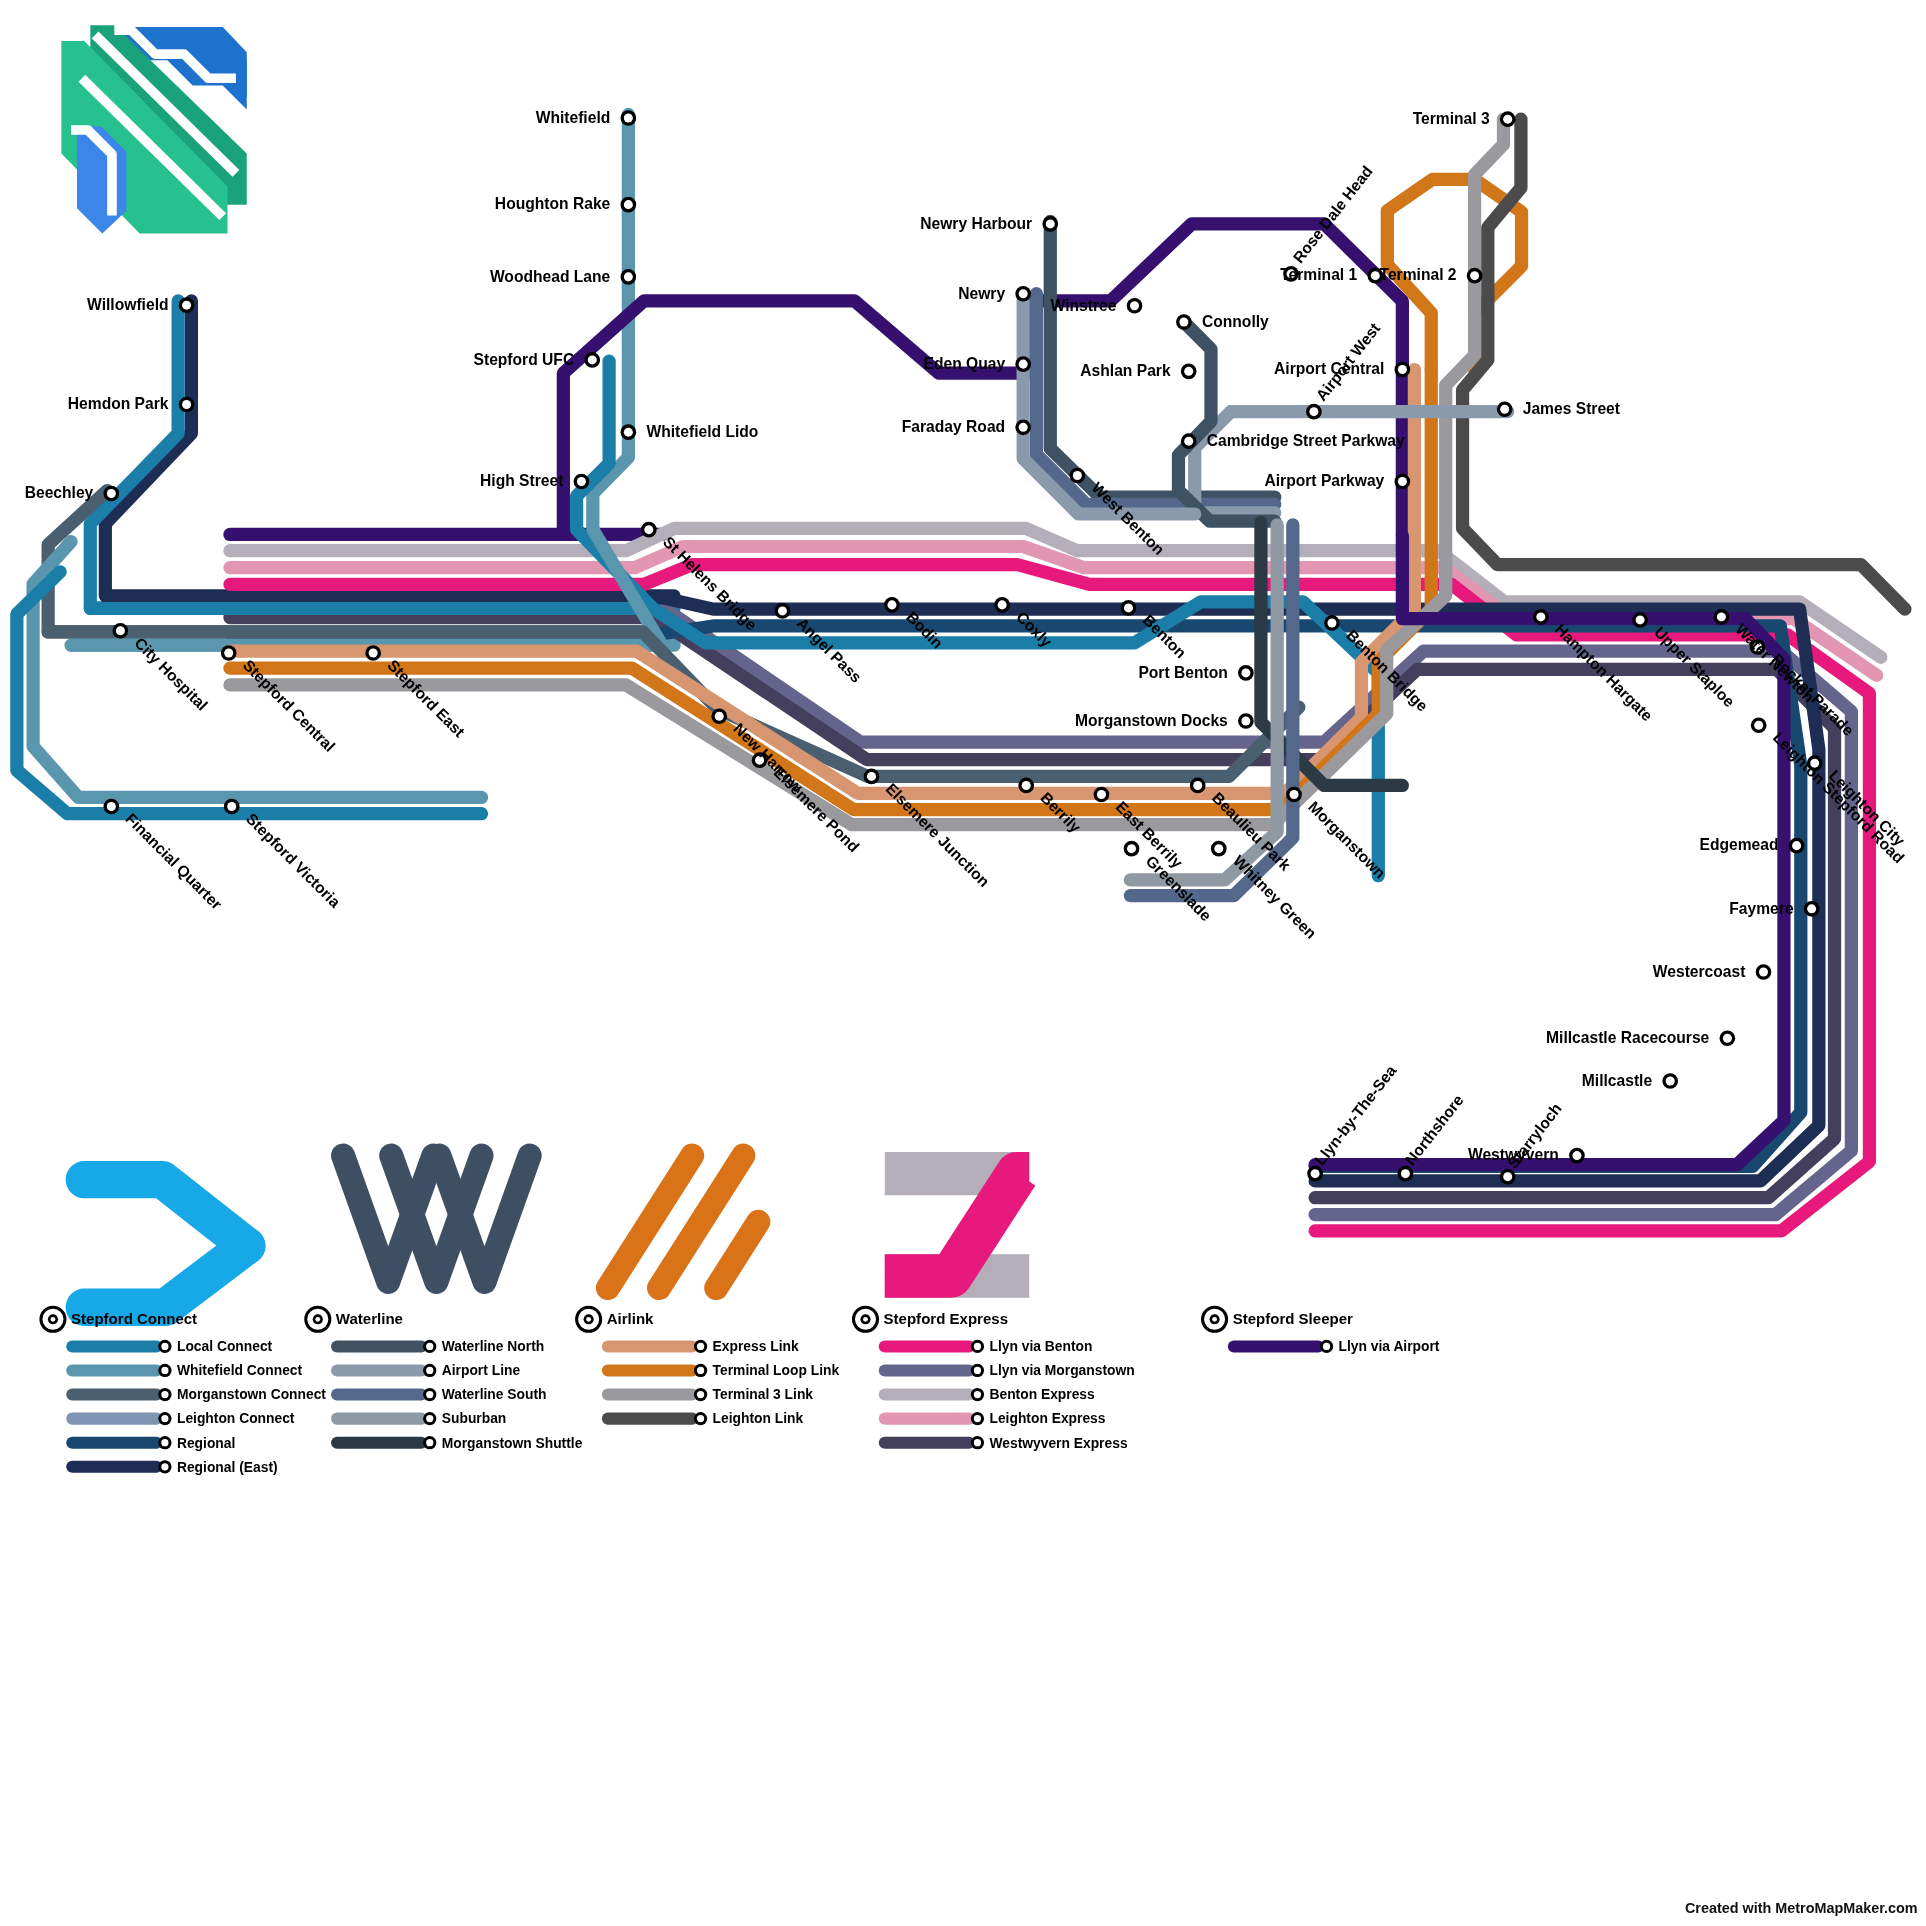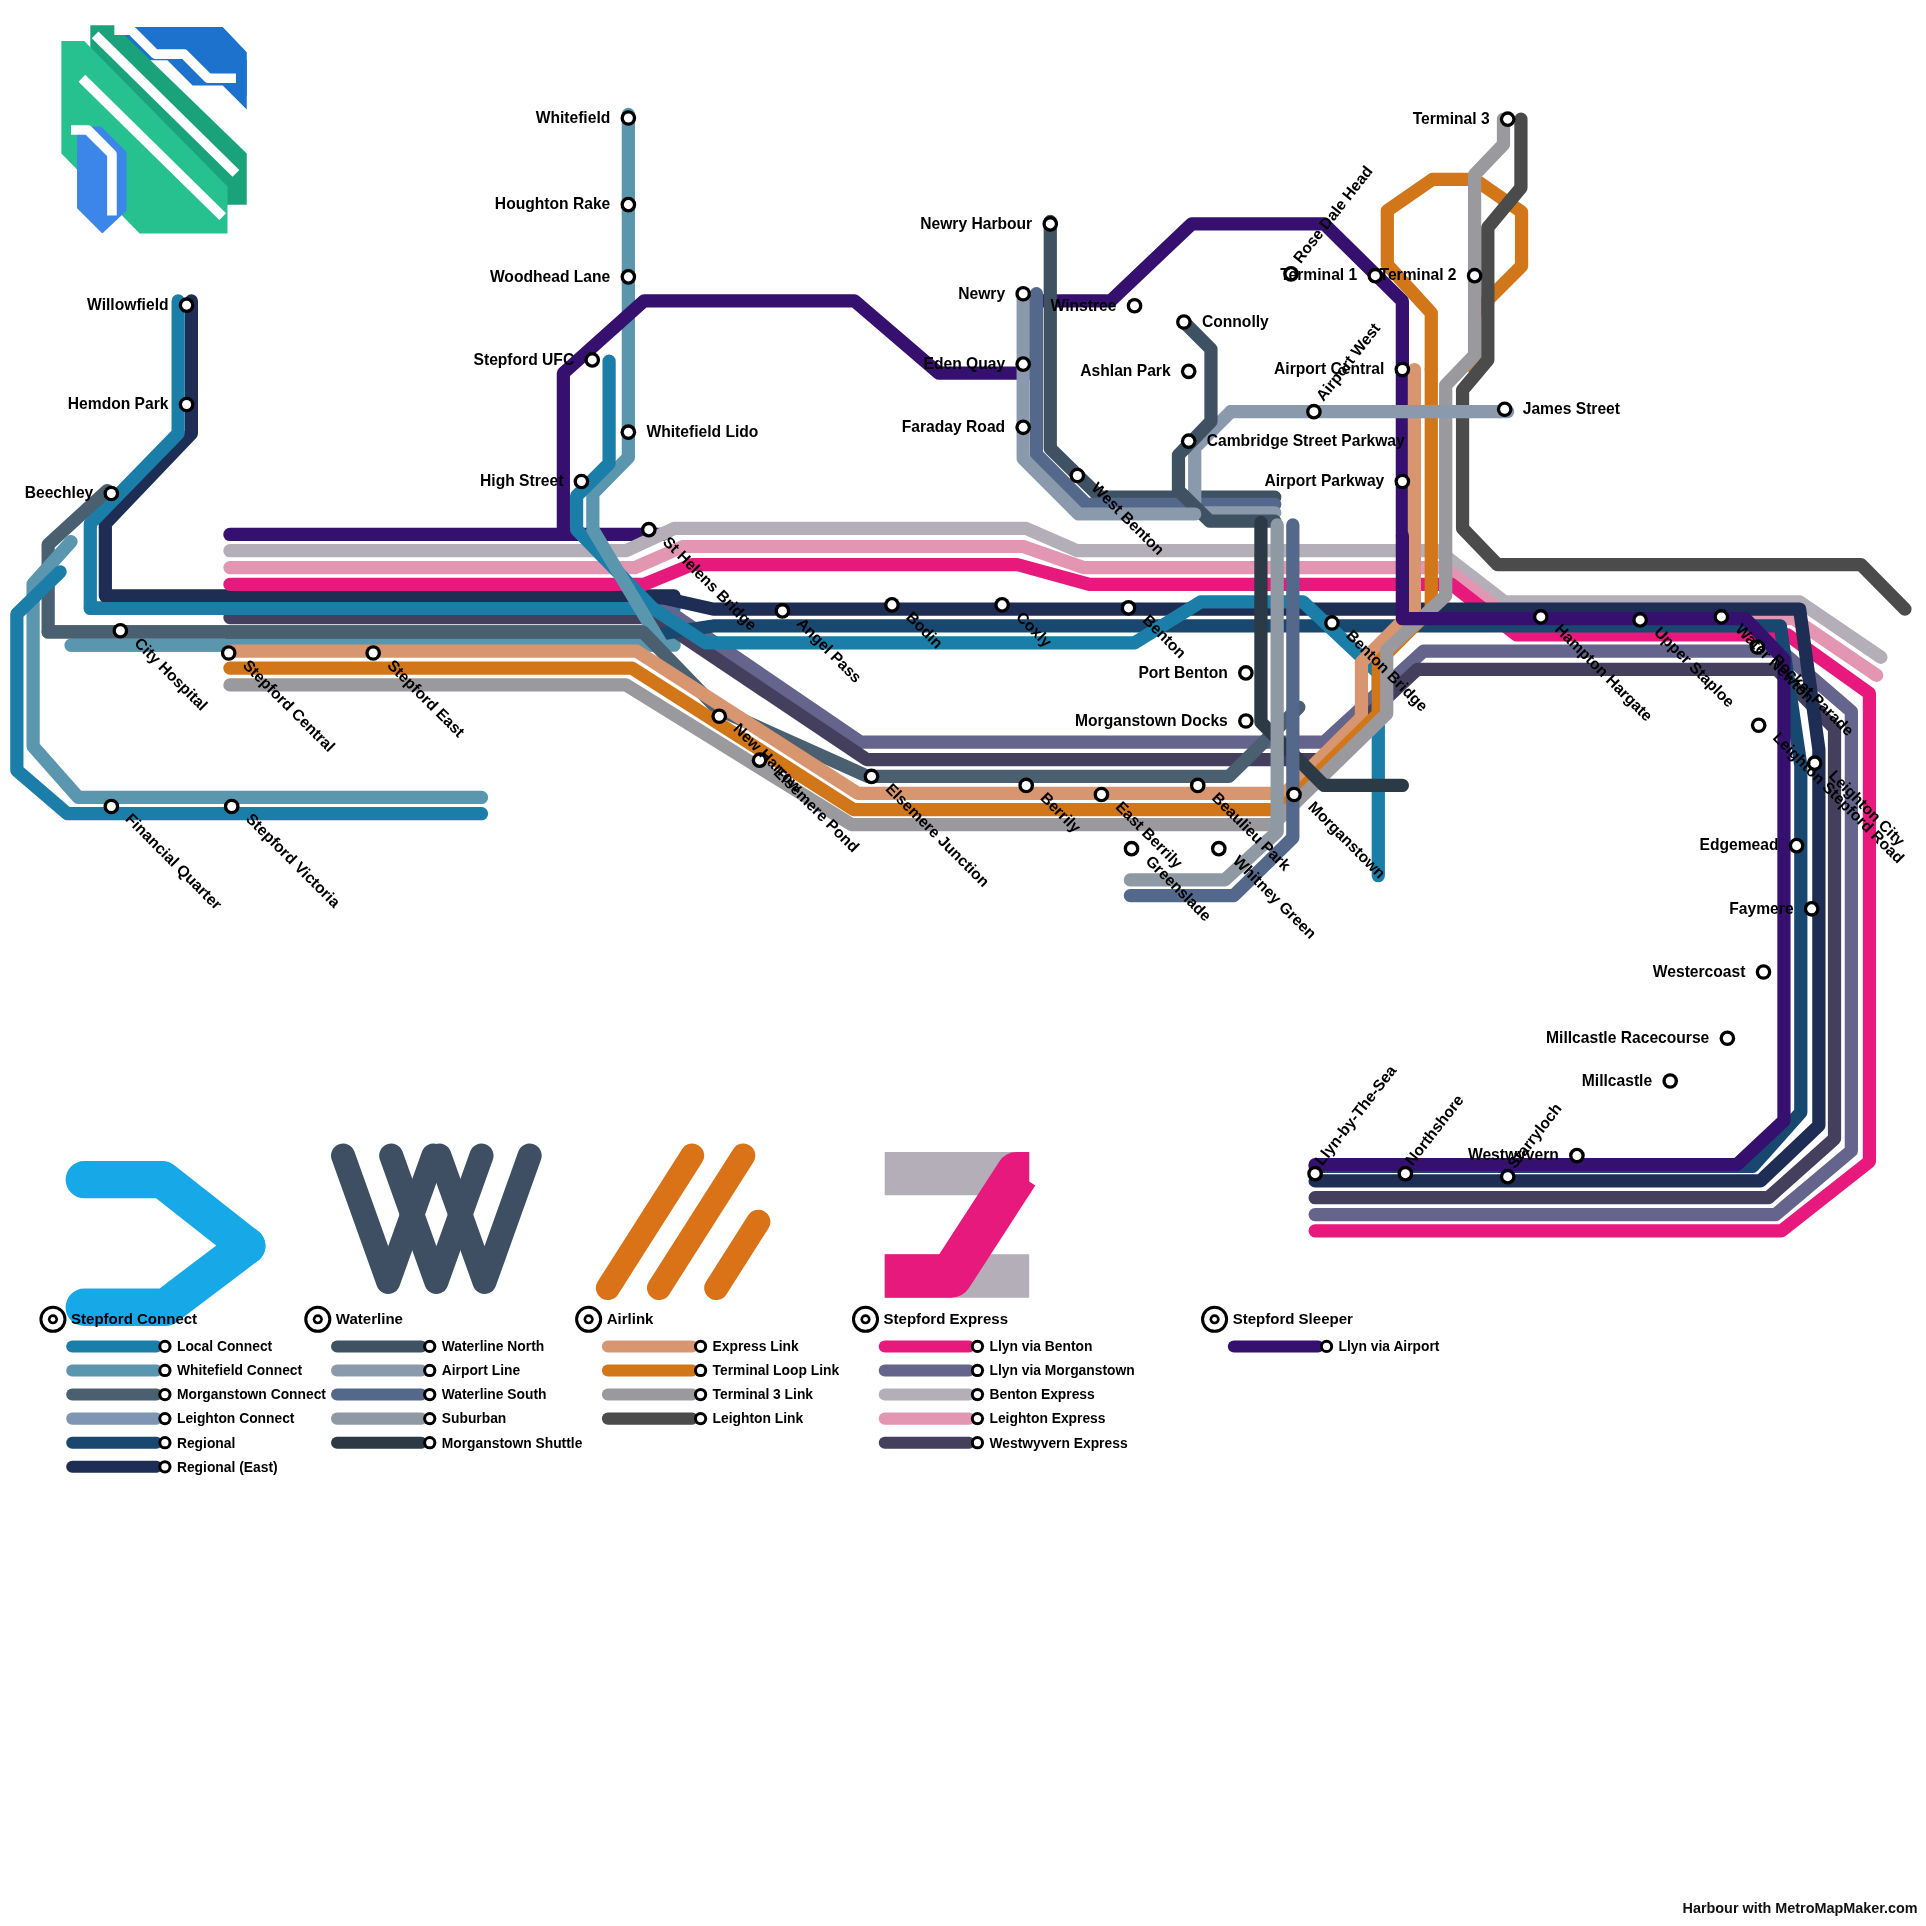--- a/index.html
+++ b/index.html
@@ -692,15 +692,15 @@
           <g>
             <rect x="2040" y="2227" width="160" height="20" rx="10" fill="#36106e"></rect>
             <circle cx="2204" cy="2237" r="11" fill="#000"></circle>
             <circle cx="2204" cy="2237" r="6" fill="#fff"></circle>
             <text x="2224" y="2245" class="legend-item">Llyn via Airport</text>
           </g>
         </g>
       </g>
   </svg>
 
-  <div class="credit">Harbour with MetroMapMaker.com</div>
+  <div class="credit">Created with MetroMapMaker.com</div>
 </div>
 
 
 </body></html>

